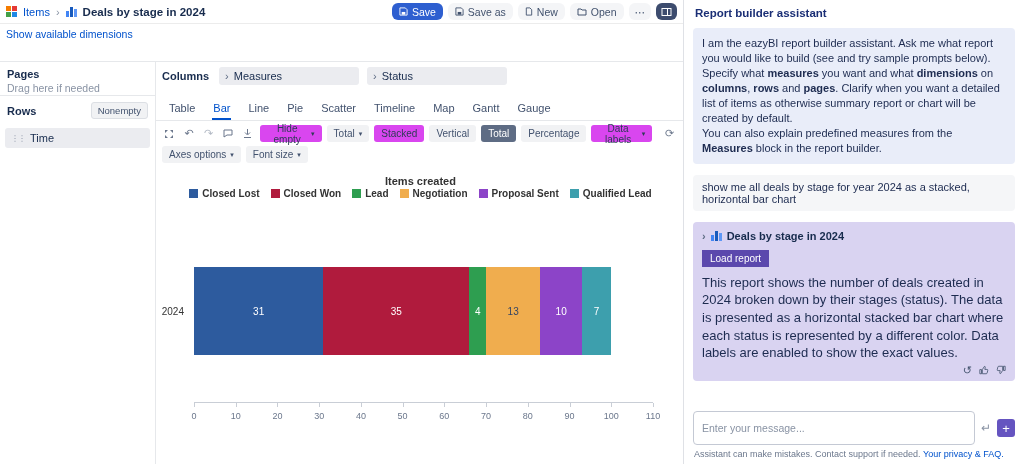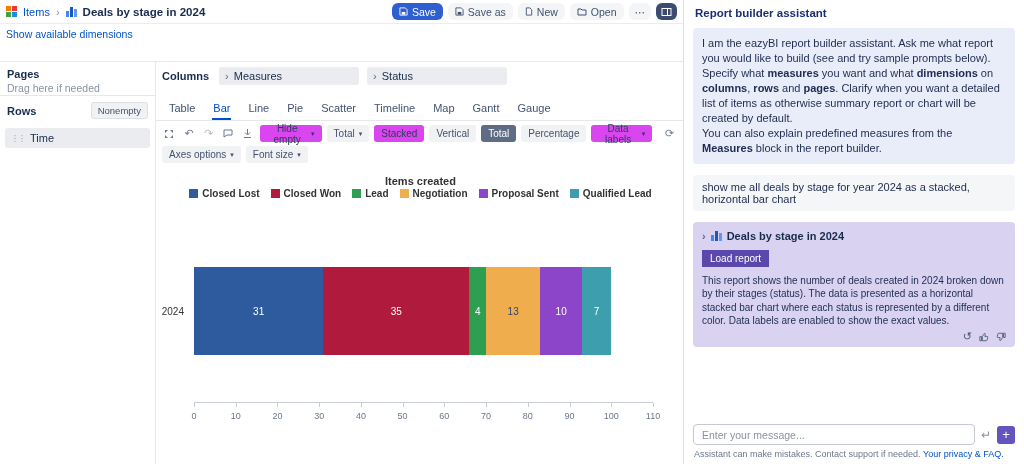--- a/index.html
+++ b/index.html
@@ -74,25 +74,25 @@
 
   
   .assistant { width:341px; border-left:1px solid #dfe1e6; display:flex; flex-direction:column; background:#fff; }
   .assistant-header { padding:7px 11px 4px; font-weight:700; font-size:11.5px; color:#1a2e75; }
   .messages { flex:1; min-height:0; padding:5px 9px; display:flex; flex-direction:column; gap:11px; overflow:hidden; }
   .msg-intro { background:#e9edf9; border-radius:4px; padding:8px 9px; line-height:1.36; font-size:11px; color:#1d2b50; white-space:pre-line; }
   .msg-user { background:#f5f6f8; border-radius:4px; padding:6px 9px; font-size:11px; color:#1d2b50; }
   .card { background:#d9d3f1; border-radius:4px; padding:8px 9px 5px; }
   .card-head { display:flex; align-items:center; gap:5px; font-weight:700; font-size:11px; color:#172b4d; }
   .load-btn { margin:8px 0 7px; background:#5b48ad; color:#fff; font-size:10px; padding:3px 8px; border-radius:0; border:none; cursor:pointer; font-family:inherit; display:inline-block; }
-  .card-desc { font-size:10px; line-height:1.36; color:#1d2b50; }
+  .card-desc { font-size:13px; line-height:1.36; color:#1d2b50; }
   .card-actions { display:flex; justify-content:flex-end; align-items:center; gap:7px; margin-top:3px; color:#44546f; }
   .card-actions .act { cursor:pointer; font-size:11px; line-height:1; display:flex; align-items:center; }
   .input-row { display:flex; align-items:center; gap:6px; padding:5px 9px 3px; }
-  .chat-input { flex:1; display:flex; align-items:center; border:1px solid #c4c9d4; border-radius:4px; padding:3px 8px; height:21px; }
+  .chat-input { flex:1; display:flex; align-items:center; border:1px solid #c4c9d4; border-radius:4px; padding:3px 8px; height:34px; }
   .chat-input input { border:none; outline:none; width:100%; font-family:inherit; font-size:10.5px; color:#172b4d; background:transparent; }
   .chat-input input::placeholder { color:#8993a4; }
   .enter-glyph { color:#8993a4; font-size:12px; cursor:pointer; }
   .plus-btn { width:18px; height:18px; background:#6554c0; color:#fff; border-radius:3px; display:flex; align-items:center; justify-content:center; font-size:13px; border:none; cursor:pointer; }
   .assistant-footer { font-size:9px; color:#6b778c; padding:1px 10px 5px; white-space:nowrap; }
   .assistant-footer a { color:#0052cc; text-decoration:none; cursor:pointer; }
 </style>
 </head>
 <body>
 

